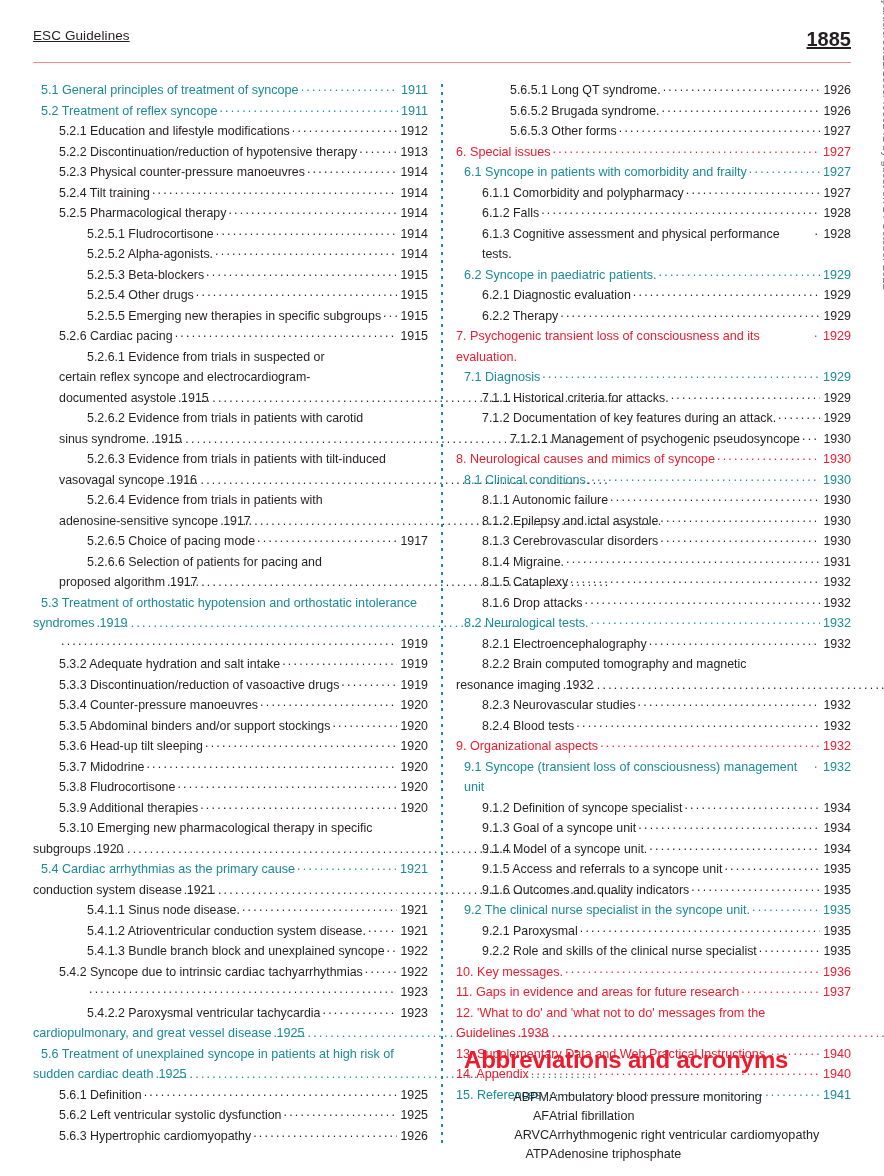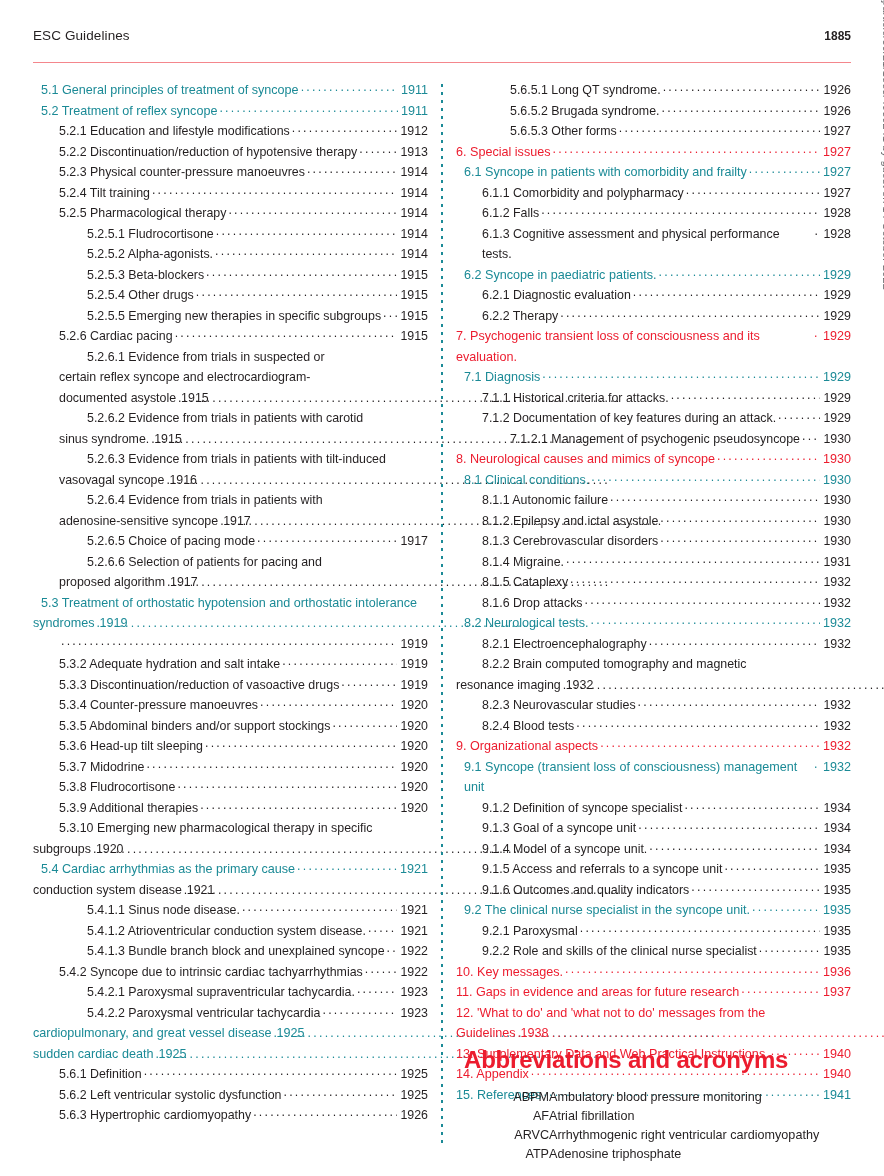--- a/index.html
+++ b/index.html
@@ -16,30 +16,31 @@
     overflow: hidden;
   }
 
   
   #running-head {
     position: absolute;
     left: 33px;
     top: 28px;
     width: 818px;
     display: flex;
-    align-items: flex-end;
+    align-items: flex-start;
     justify-content: space-between;
+    text-decoration: underline;
   }
   #running-head .rh-title {
     font-size: 13.5px;
     letter-spacing: 0.1px;
     color: #231f20;
   }
   #running-head .rh-page {
-    font-size: 12px;
+    font-size: 20px;
     font-weight: bold;
     color: #231f20;
   }
   #head-rule {
     position: absolute;
     left: 33px;
     top: 62px;
     width: 818px;
     height: 1px;
     background: #f4868c;
@@ -420,36 +421,38 @@
       </div>
       <div class="entry lvl3">
         <div class="row">
           <span class="label">5.4.2 Syncope due to intrinsic cardiac tachyarrhythmias</span>
           <span class="leader"></span>
           <span class="page">1922</span>
         </div>
       </div>
       <div class="entry lvl4">
         <div class="row">
-          <span class="label">5.4.2.1 Paroxysmal supraventricular tachycardia.</span>
           <span class="leader"></span>
           <span class="page">1923</span>
         </div>
       </div>
       <div class="entry lvl4">
         <div class="row">
           <span class="label">5.4.2.2 Paroxysmal ventricular tachycardia</span>
           <span class="leader"></span>
           <span class="page">1923</span>
         </div>
       </div>
       <div class="entry lvl2 wrap">
         <div class="row cont"><span class="label">cardiopulmonary, and great vessel disease</span><span class="leader"></span><span class="page">1925</span></div>
       </div>
       <div class="entry lvl2 wrap">
+        <div class="row">
+          <span class="label">5.6 Treatment of unexplained syncope in patients at high risk of</span>
+        </div>
         <div class="row cont"><span class="label">sudden cardiac death</span><span class="leader"></span><span class="page">1925</span></div>
       </div>
       <div class="entry lvl3">
         <div class="row">
           <span class="label">5.6.1 Definition</span>
           <span class="leader"></span>
           <span class="page">1925</span>
         </div>
       </div>
       <div class="entry lvl3">

